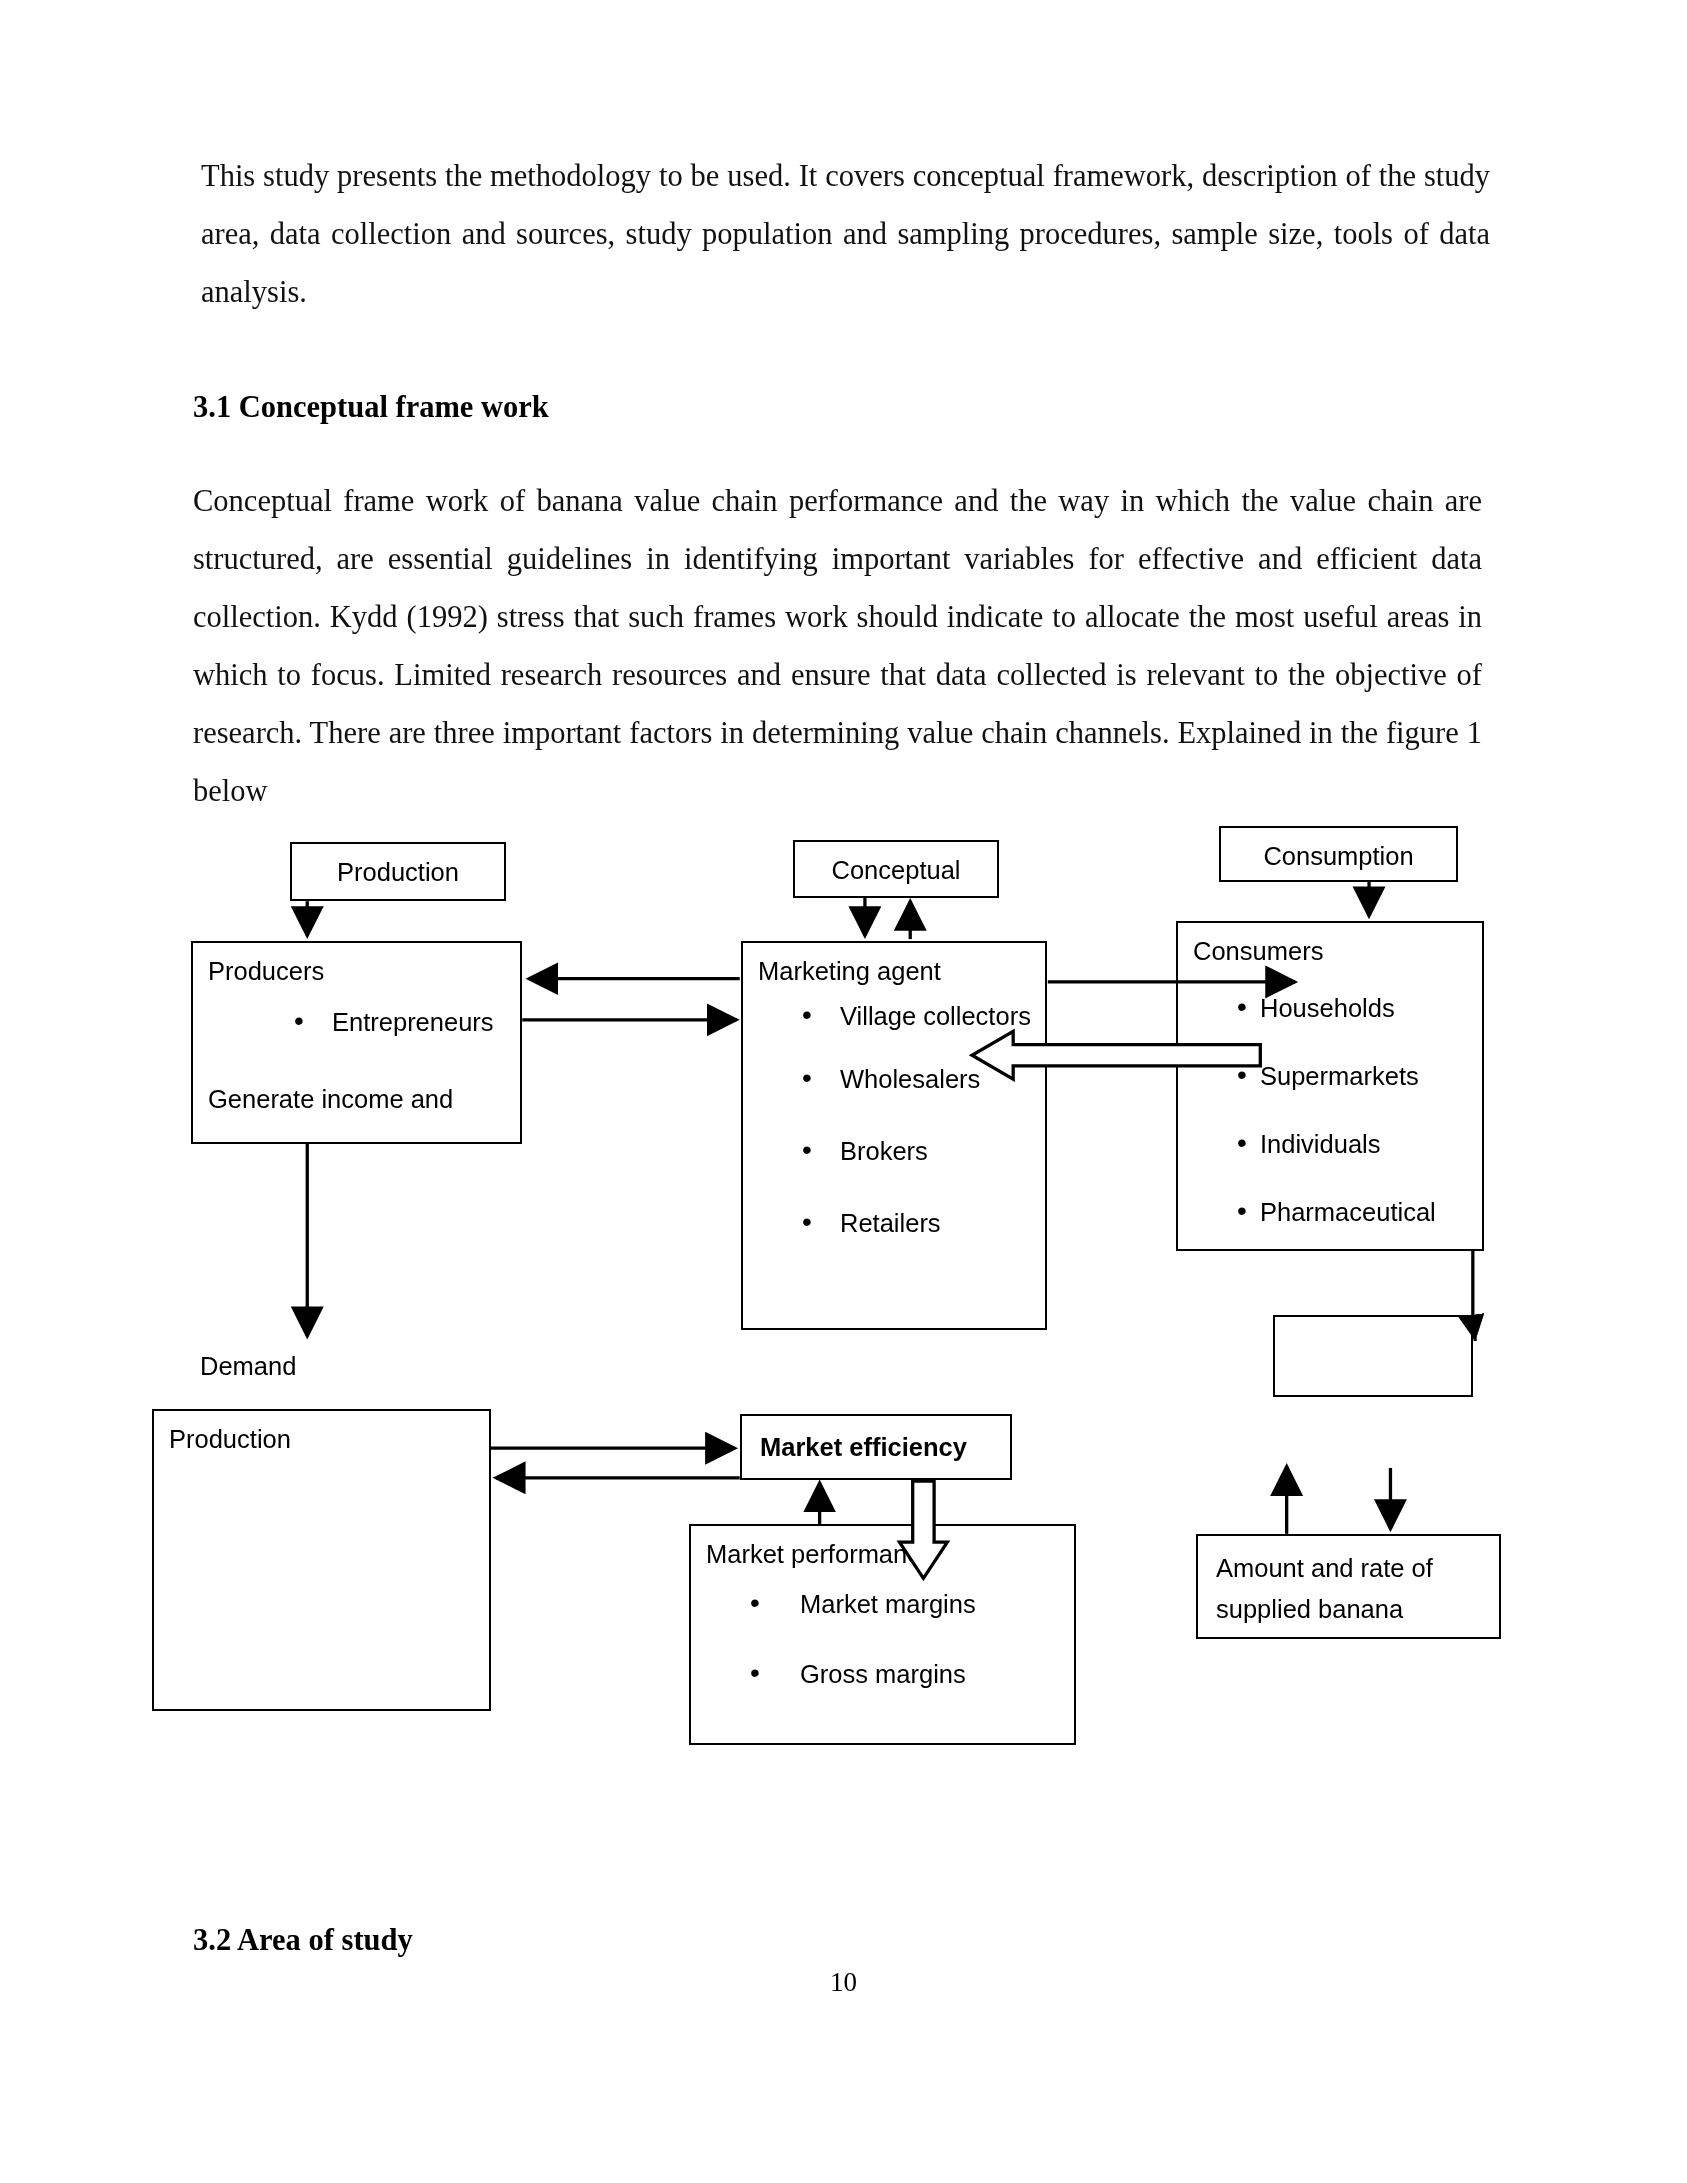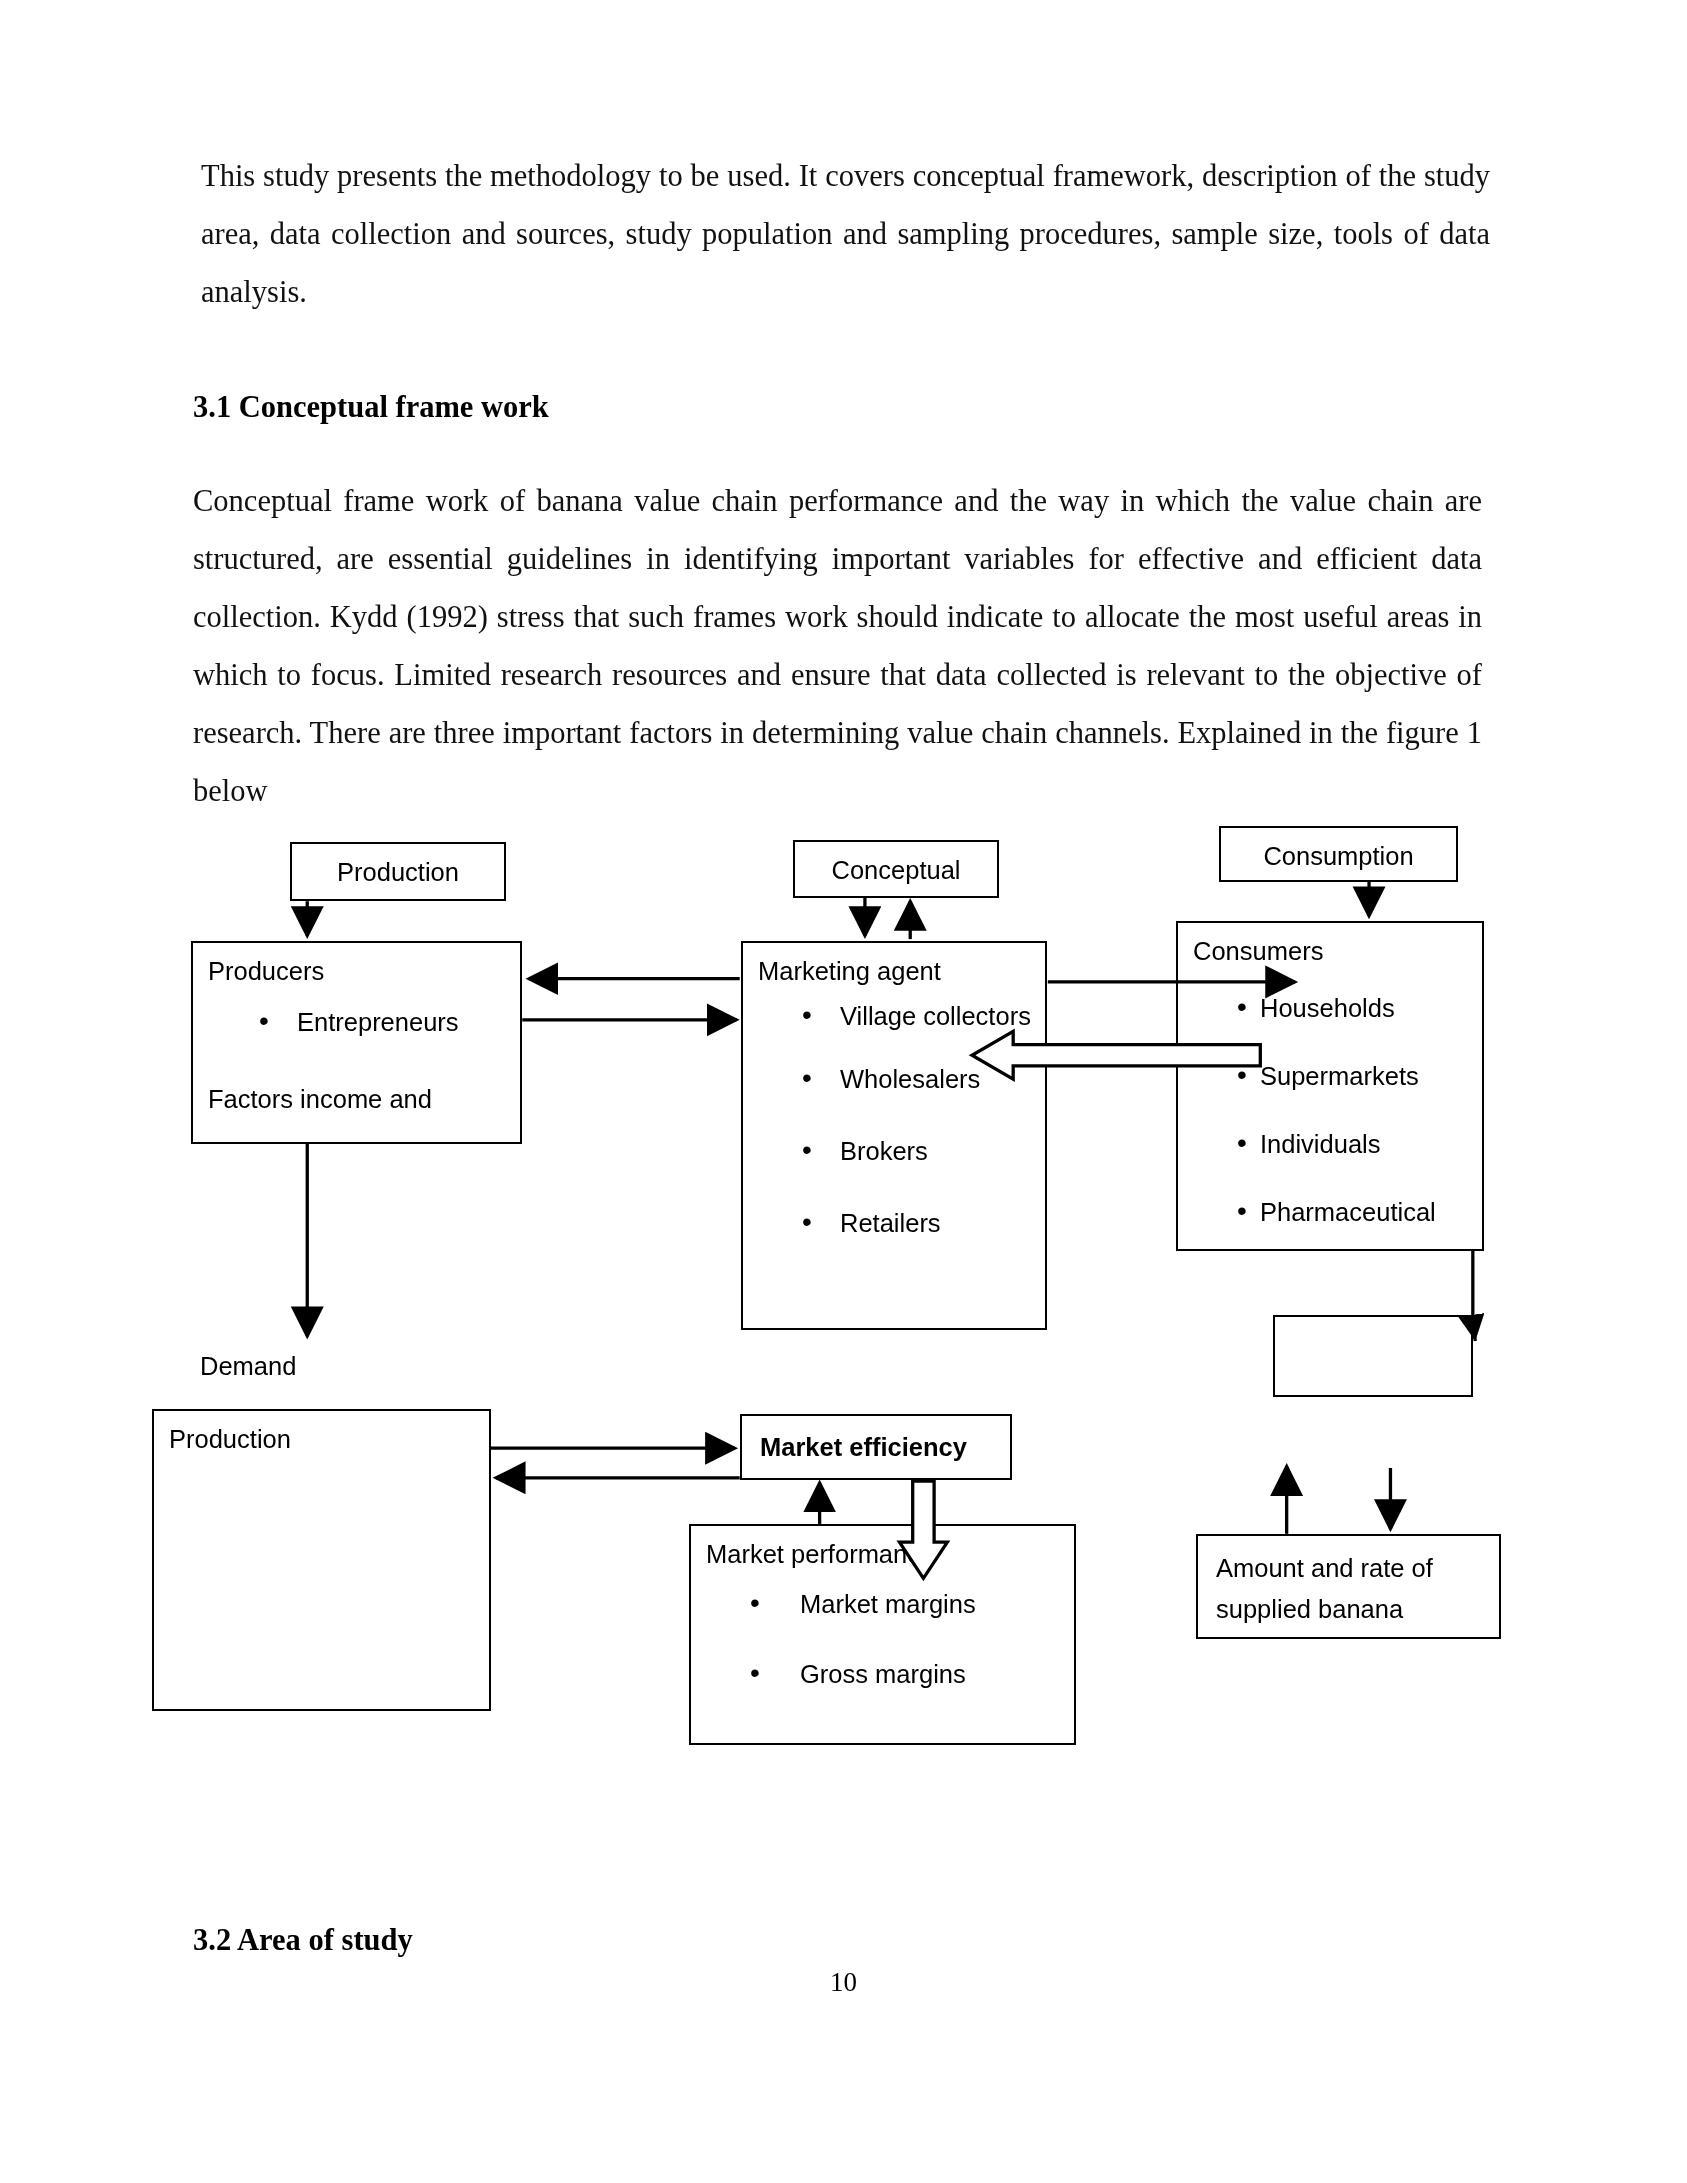--- a/index.html
+++ b/index.html
@@ -144,24 +144,24 @@
     <div class="dbox center" style="left:793px; top:840px; width:206px; height:58px;">
       <div class="title">Conceptual</div>
     </div>
 
     <div class="dbox center" style="left:1219px; top:826px; width:239px; height:56px;">
       <div class="title">Consumption</div>
     </div>
 
     <div class="dbox" style="left:191px; top:941px; width:331px; height:203px;">
       <div class="title">Producers</div>
-      <ul class="bullets" style="top:62px; padding-left:7px;">
+      <ul class="bullets" style="top:62px; padding-left:7px;margin-left:35px;">
         <li>Entrepreneurs</li>
       </ul>
-      <div style="position:absolute; left:15px; top:138px; font-family:'Liberation Sans','DejaVu Sans',sans-serif; font-size:25.5px;">Factors income and</div>
+      <div style="position:absolute; left:15px; top:138px; font-family:'Liberation Sans','DejaVu Sans',sans-serif; font-size:25.5px;">Generate income and</div>
     </div>
 
     <div class="dbox" style="left:741px; top:941px; width:306px; height:389px;">
       <div class="title">Marketing agent</div>
       <ul class="bullets" style="top:56px;">
         <li style="margin-bottom:28px;">Village collectors</li>
         <li style="margin-bottom:37px;">Wholesalers</li>
         <li style="margin-bottom:37px;">Brokers</li>
         <li>Retailers</li>
       </ul>

